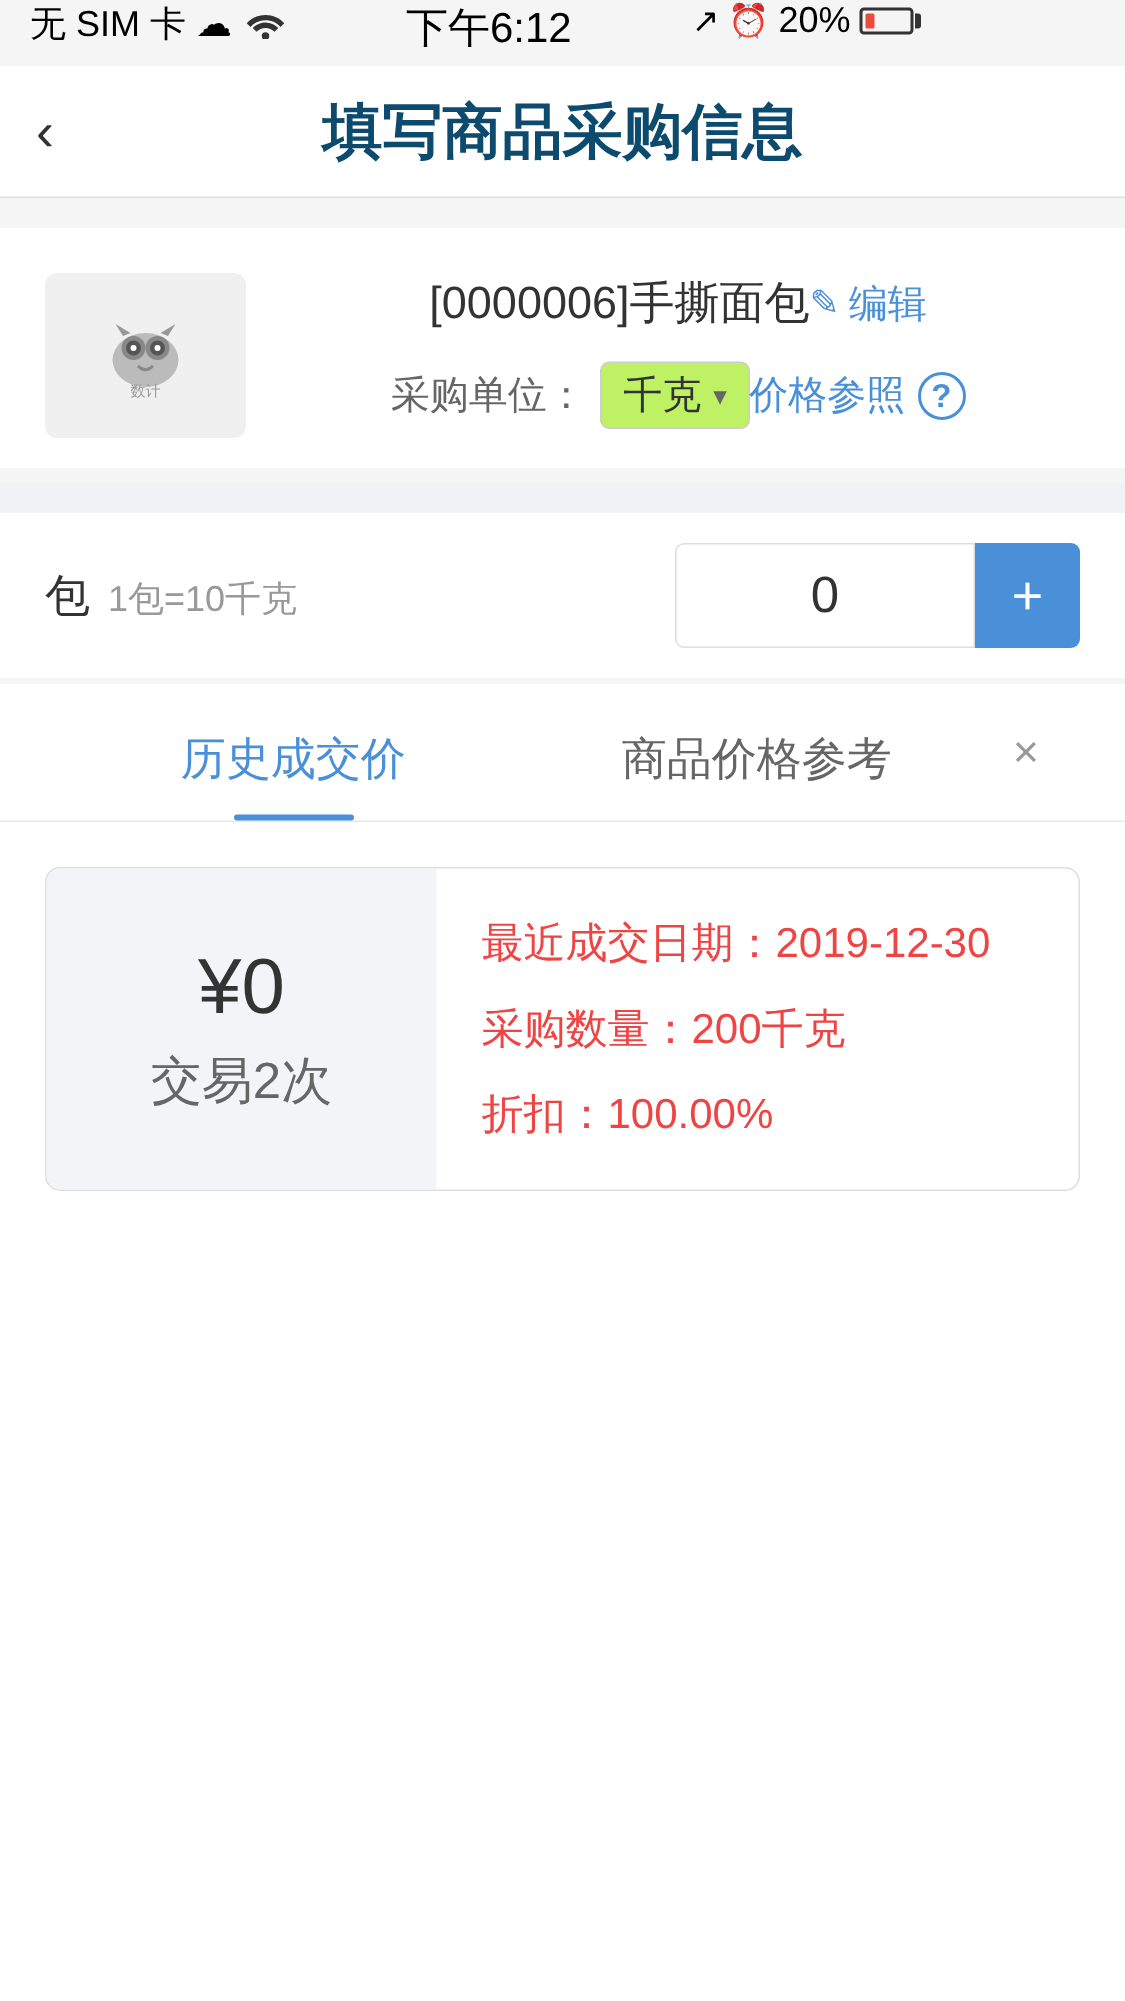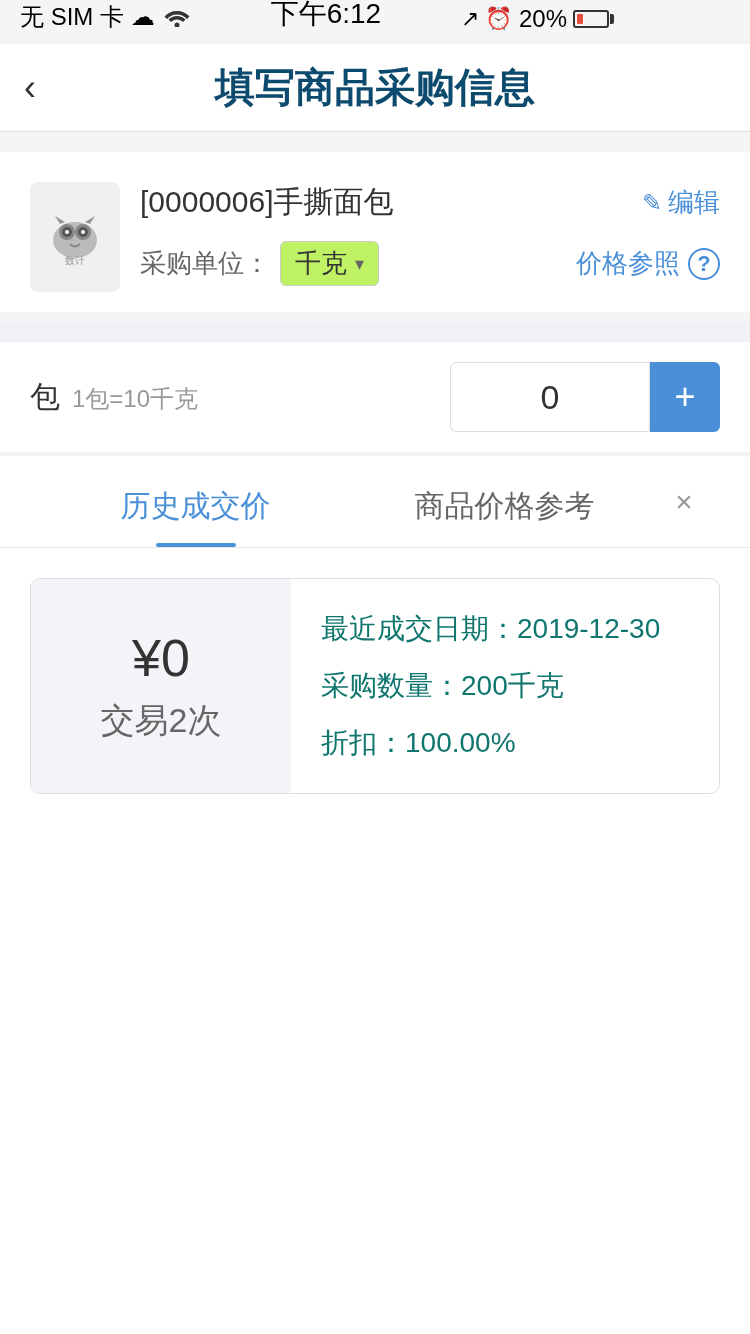--- a/index.html
+++ b/index.html
@@ -11,23 +11,23 @@
       background: #f5f5f5;
       overflow-x: hidden;
     }
 
     
     .status-bar {
       width: 634px;
       height: 44px;
       background: #f5f5f5;
       display: flex;
-      align-items: flex-end;
+      align-items: flex-start;
       justify-content: space-between;
-      padding: 11px 20px;
+      padding: 0 20px;
       font-size: 26px;
       font-weight: 500;
     }
     .status-left {
       display: flex;
       align-items: center;
       gap: 8px;
       font-size: 24px;
     }
     .status-center {
@@ -100,21 +100,21 @@
       display: flex;
       flex-direction: column;
       gap: 0;
     }
     .product-top-row {
       display: flex;
       align-items: flex-start;
       gap: 20px;
     }
     .product-image {
-      width: 90px;
+      width: 134px;
       height: 110px;
       background: #f0f0f0;
       border-radius: 8px;
       flex-shrink: 0;
       display: flex;
       align-items: center;
       justify-content: center;
       overflow: hidden;
     }
     .product-image-inner {
@@ -122,20 +122,21 @@
       height: 80px;
       display: flex;
       align-items: center;
       justify-content: center;
     }
     .product-info {
       flex: 1;
       display: flex;
       flex-direction: column;
       gap: 18px;
+      align-items: center;
     }
     .product-name-row {
       display: flex;
       align-items: center;
       justify-content: space-between;
     }
     .product-name {
       font-size: 30px;
       font-weight: 500;
       color: #333;
@@ -339,21 +340,21 @@
     .price-card-right {
       flex: 1;
       padding: 30px 30px;
       display: flex;
       flex-direction: column;
       gap: 18px;
       justify-content: center;
     }
     .price-detail-row {
       font-size: 28px;
-      color: #0f766e;
+      color: #ef4444;
       line-height: 1.4;
     }
 
     
     .white-area {
       background: #fff;
       flex: 1;
       min-height: 600px;
     }
   </style>

